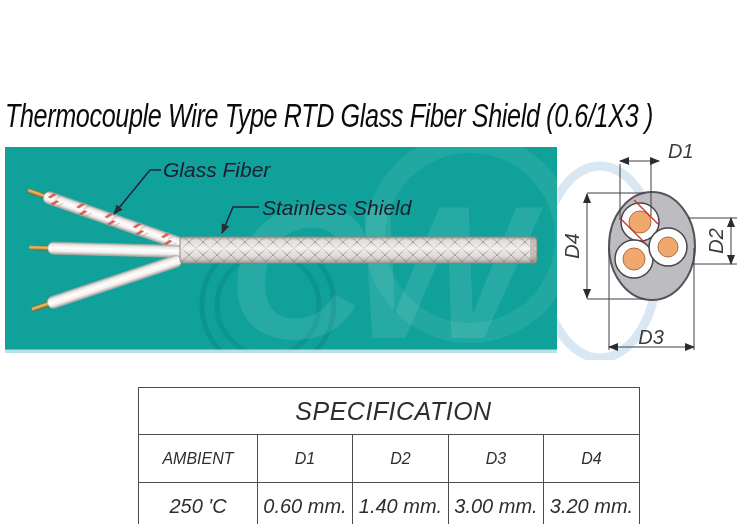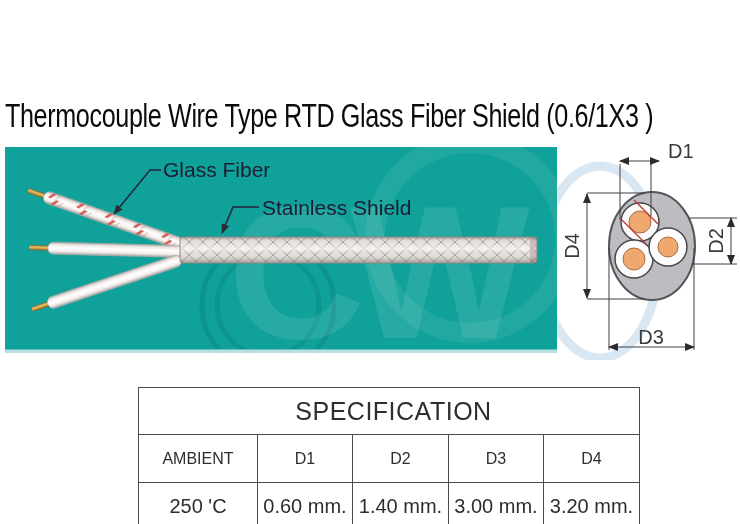--- a/index.html
+++ b/index.html
@@ -1,18 +1,19 @@
 <!DOCTYPE html>
 <html><head>
 <meta charset="utf-8">
 <style>
   html,body{margin:0;padding:0;background:#ffffff;}
   .page{
     position:relative;width:740px;height:524px;background:#ffffff;overflow:hidden;
     font-family:"Liberation Sans","DejaVu Sans",sans-serif;
+    font-style:italic;
   }
   .main-title{
     position:absolute;left:5px;top:95px;
     font-size:34px;line-height:40px;color:#0b0b0b;
     white-space:nowrap;letter-spacing:-0.5px;
     transform:scaleX(0.74);transform-origin:left top;
   }
   .illustration-svg{position:absolute;left:0;top:138px;}
   .spec-table-wrap{position:absolute;left:138px;top:387px;}
   table.spec{border-collapse:collapse;table-layout:fixed;background:#ffffff;}

